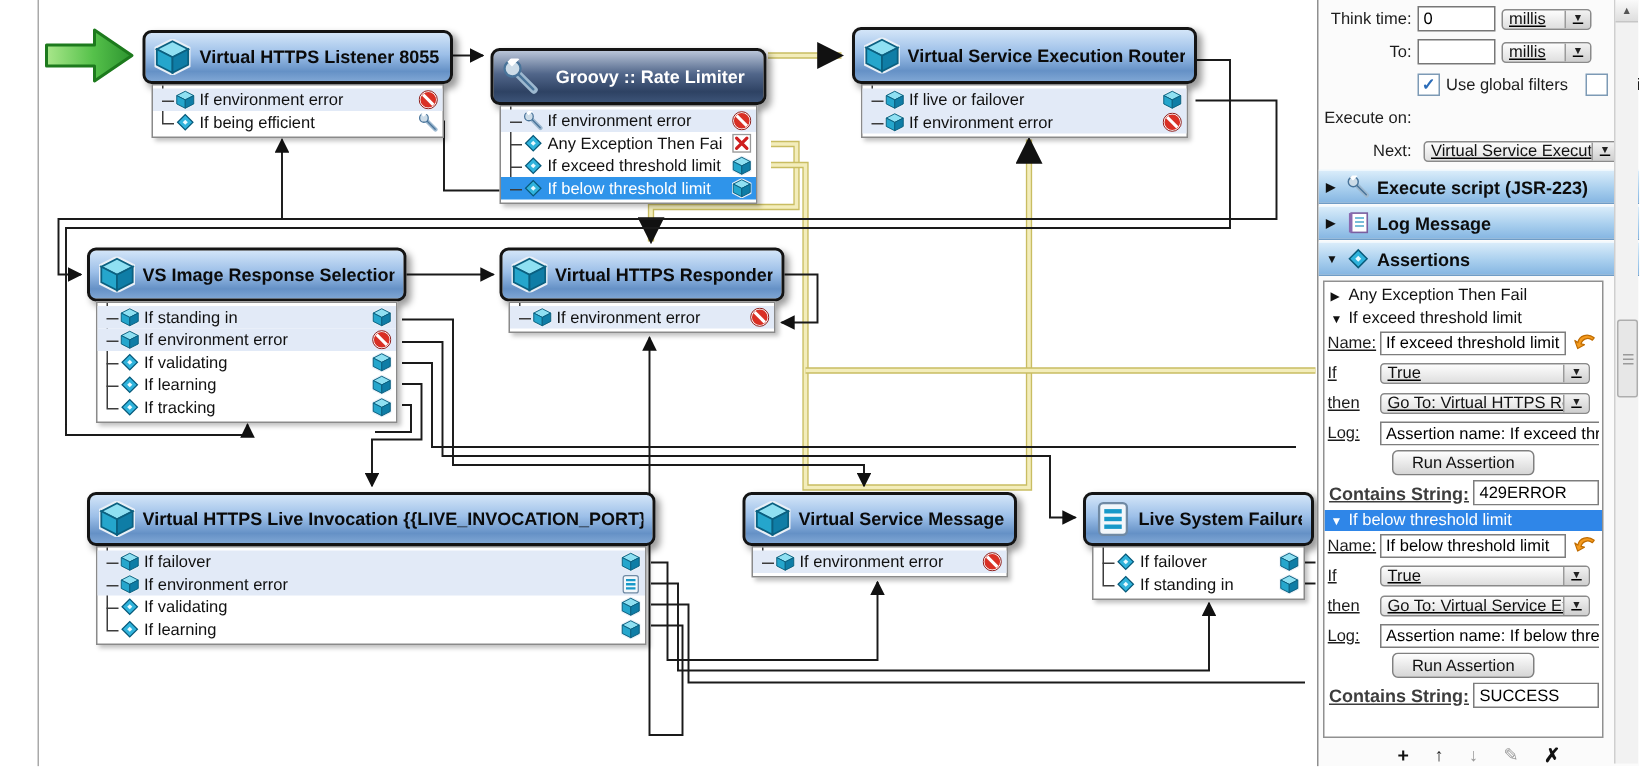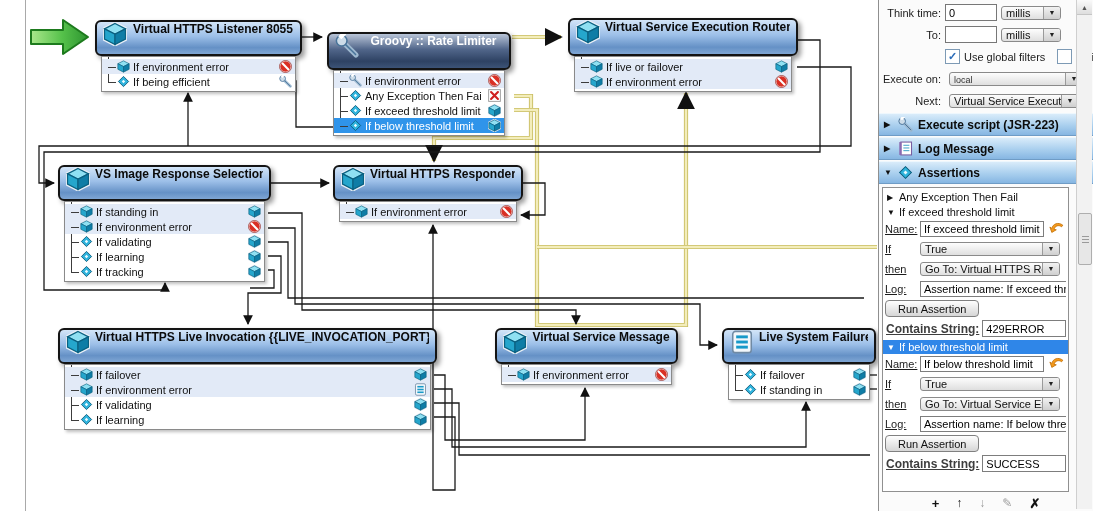--- a/index.html
+++ b/index.html
@@ -3,21 +3,21 @@
 <meta charset="utf-8">
 <style>
   html,body{margin:0;padding:0;background:#fff;font-family:"Liberation Sans",sans-serif;}
   #app{position:relative;width:1093px;height:511px;overflow:hidden;background:#fff;}
   
   #canvas{position:absolute;left:0;top:0;width:878px;height:511px;background:#fff;}
   #gutter{position:absolute;left:25px;top:0;width:1px;height:511px;background:#a9a9a9;}
   #wires{position:absolute;left:0;top:0;z-index:1;}
   #start-arrow{position:absolute;left:28px;top:16px;z-index:2;}
   .node{position:absolute;z-index:3;}
-  .nhead{display:flex;gap:5px;padding:0 6px;border:2px solid #141414;border-radius:6px;
+  .nhead{display:flex;align-items:center;gap:5px;padding:0 6px;border:2px solid #141414;border-radius:6px;
     background:linear-gradient(180deg,#d3e5f8 0%,#9cbfe8 45%,#6591c6 80%,#7fa6d4 100%);
     box-shadow:3px 3px 5px rgba(0,0,0,.40);box-sizing:border-box;}
   .nhead.dark{background:linear-gradient(180deg,#b9c5d8 0%,#51668a 45%,#2e4263 80%,#3c5377 100%);}
   .ntitle{flex:1;text-align:center;font-size:12px;font-weight:bold;color:#0b0b0b;white-space:nowrap;overflow:hidden;}
   .nhead.dark .ntitle{color:#fff;}
   .nbody{position:relative;margin-left:6px;background:#fff;border:1px solid #8a8a8a;box-shadow:2px 2px 3px rgba(0,0,0,.25);
     box-sizing:border-box;padding:2px 0;}
   .trunk{position:absolute;left:6px;top:0;width:1px;background:#3c3c3c;}
   .nrow{position:relative;height:15px;display:flex;align-items:center;gap:3px;padding:0 3px 0 15px;font-size:11px;color:#111;}
   .nrow::before{content:"";position:absolute;left:6px;top:50%;width:8px;height:1px;background:#3c3c3c;}
@@ -28,22 +28,22 @@
   .icn{width:13px;height:13px;flex:0 0 auto;display:inline-block;}
   .icn svg{display:block;width:100%;height:100%;}
   .icn.lg{width:24px;height:24px;}
   
   #side{position:absolute;left:878px;top:0;width:215px;height:511px;background:#fbfbfb;border-left:1px solid #8f8f8f;
     box-sizing:border-box;z-index:4;overflow:hidden;}
   .form{padding:3px 2px 0 2px;}
   .frow{display:flex;align-items:center;height:19px;margin-bottom:3px;}
   .frow label{width:60px;text-align:right;font-size:11px;color:#1c1c1c;margin-right:4px;flex:0 0 auto;}
   .tin{width:44px;height:15px;border:1px solid #777;font-size:11px;padding:0 3px;font-family:"Liberation Sans",sans-serif;}
-  .combo{display:flex;align-items:flex-end;height:14px;border:1px solid #8a8a8a;border-radius:3px;
-    background:linear-gradient(180deg,#fdfdfd,#dfdfdf);box-sizing:border-box;margin-left:4px;overflow:hidden;}
+  .combo{display:flex;align-items:center;height:14px;border:1px solid #8a8a8a;border-radius:3px;
+    background:linear-gradient(180deg,#fdfdfd,#dfdfdf);box-sizing:border-box;margin-left:4px;overflow:hidden;text-decoration:underline;}
   .combo span{flex:1;font-size:11px;padding:0 4px;white-space:nowrap;overflow:hidden;color:#111;}
   .combo .cbtn{flex:0 0 16px;height:100%;border-left:1px solid #9a9a9a;display:flex;align-items:center;justify-content:center;
     font-style:normal;font-size:7px;color:#222;background:linear-gradient(180deg,#f2f2f2,#cfcfcf);}
   .combo.small{width:60px;}
   .combo.wide{width:134px;margin-left:4px;}
   .combo.wide span{font-size:9px;color:#333;}
   .combo.wide2{width:130px;margin-left:4px;}
   .combo.wide2 span{font-size:11px;}
   .checks{padding-left:64px;gap:4px;}
   .cb{width:13px;height:13px;border:1px solid #7d9ab5;background:#fff;display:inline-flex;align-items:center;justify-content:center;
@@ -63,21 +63,21 @@
   .arow{display:flex;align-items:center;height:17px;margin-bottom:3px;overflow:hidden;}
   .arow label{width:32px;text-align:left;font-size:11px;margin-right:3px;flex:0 0 auto;color:#1c1c1c;text-decoration:underline;}
   .arow label.bold{width:auto;font-weight:bold;color:#3d3d3d;font-size:12px;margin-left:1px;}
   .ain{height:14px;border:1px solid #7d7d7d;font-size:11px;padding:0 3px;font-family:"Liberation Sans",sans-serif;}
   .ain.nm{width:116px;}
   .ain.long{width:142px;}
   .ain.cs{flex:1;min-width:0;height:15px;}
   .combo.cwide{width:140px;margin-left:0;}
   .undo{width:18px;height:16px;margin-left:4px;}
   .undo svg{display:block;width:100%;height:100%;}
-  .arow.center{}
+  .arow.center{justify-content:center;}
   .runbtn{height:17px;padding:0 12px;font-size:11px;border:1px solid #808080;border-radius:4px;
     background:linear-gradient(180deg,#fefefe,#d6d6d6);font-family:"Liberation Sans",sans-serif;color:#111;}
   .afoot{display:flex;justify-content:center;gap:17px;margin-top:4px;font-size:12px;}
   .afoot span{cursor:default;color:#111;}
   .afoot .dim{color:#9a9a9a;}
   .afoot .b{font-weight:bold;font-size:13px;}
   
   #sbar{position:absolute;right:1px;top:0;width:15px;height:509px;background:#f2f2f2;border-left:1px solid #cfcfcf;}
   #sbar .up{height:14px;border-bottom:1px solid #c6c6c6;background:linear-gradient(180deg,#fafafa,#dedede);
     display:flex;align-items:center;justify-content:center;font-size:7px;color:#555;}
@@ -675,24 +675,20 @@
         </div>
       </div>
       <div class="frow checks">
         <span class="cb checked"></span>
         <span class="cbl">Use global filters</span>
         <span class="cb"></span>
         <span class="cbl">Quiet</span>
       </div>
       <div class="frow">
         <label>Execute on:</label>
-        <div class="combo wide">
-          <span>local</span>
-            <i class="cbtn">▼</i>
-        </div>
       </div>
       <div class="frow">
         <label>Next:</label>
         <div class="combo wide2">
           <span>Virtual Service Executio...</span>
             <i class="cbtn">▼</i>
         </div>
       </div>
     </div>
     <div id="sections">

